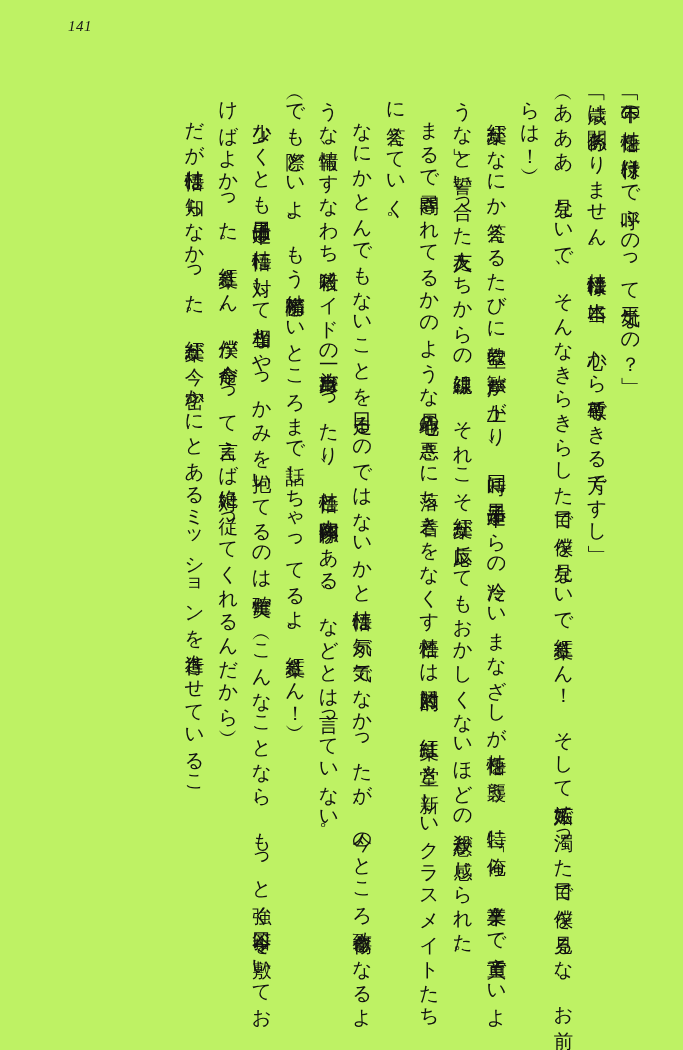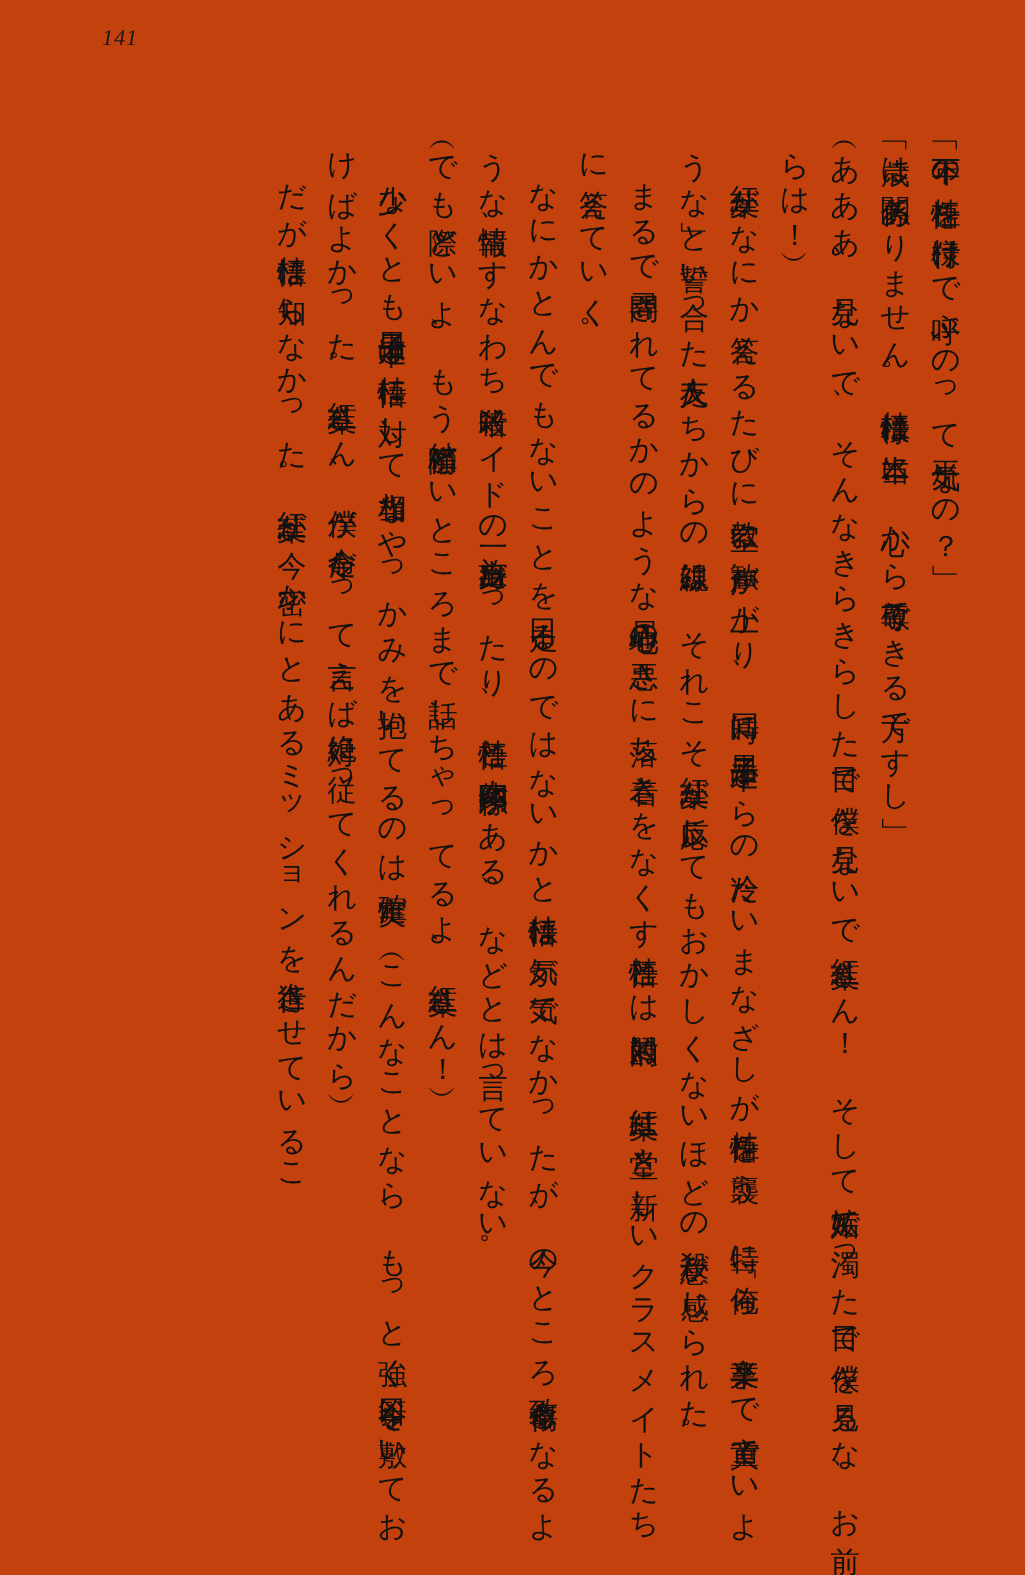--- a/index.html
+++ b/index.html
@@ -7,21 +7,21 @@
     padding: 0;
     background: #ffffff;
   }
   body {
     font-family: "Liberation Serif", serif;
   }
   #page {
     position: relative;
     width: 683px;
     height: 1050px;
-    background: #c2410c;
+    background: #bef264;
     overflow: hidden;
   }
   #page-number {
     position: absolute;
     top: 18px;
     left: 68px;
     font-size: 15px;
     font-family: "Liberation Serif", serif;
     font-style: italic;
     color: #1a1a1a;

